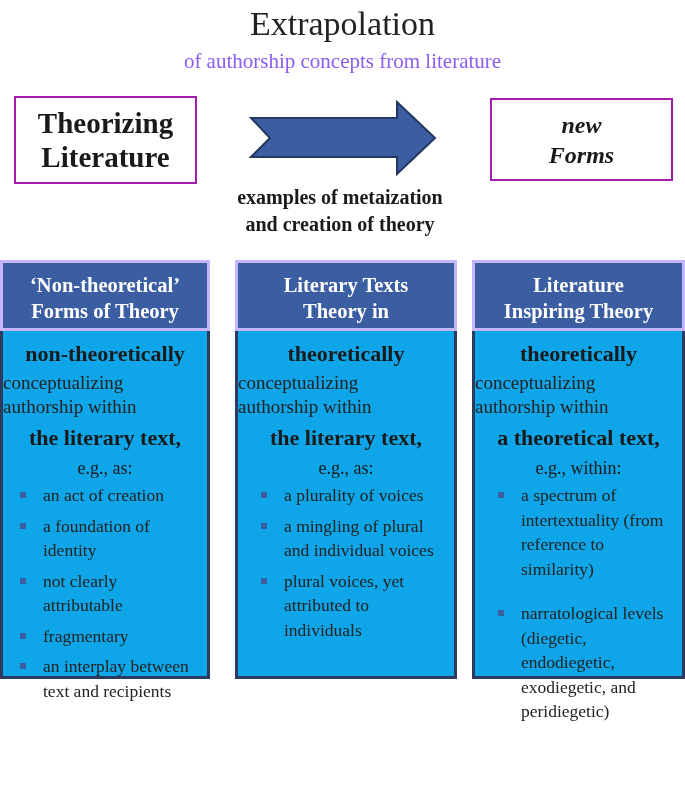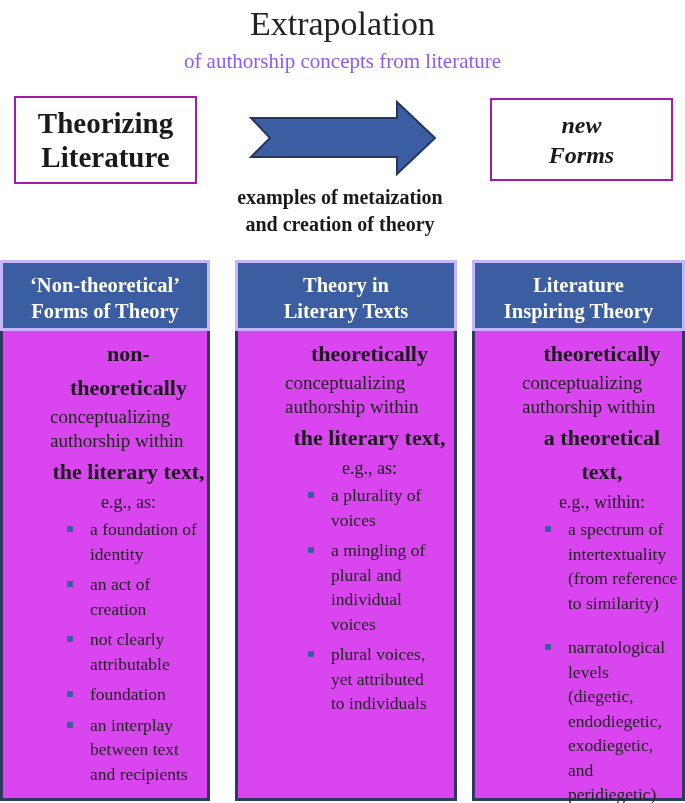--- a/index.html
+++ b/index.html
@@ -14,22 +14,22 @@
             font-weight:bold; box-sizing:border-box; }
   .box-left { left:14px; top:96px; width:183px; height:88px; font-size:29px; line-height:34px; }
   .box-right { left:490px; top:98px; width:183px; height:83px; font-size:24px; line-height:30px;font-style:italic; }
   .arrow { position:absolute; left:249px; top:100px; width:190px; height:76px; }
   .caption { position:absolute; left:160px; width:360px; top:184px; text-align:center;
              font-size:20px; line-height:27px; font-weight:bold; }
   .col { position:absolute; top:260px; height:541px; box-sizing:border-box; }
   .col-head { background:#3a5ea1; color:#fff; font-weight:bold; text-align:center;
               font-size:20.5px; line-height:26px; height:71px; box-sizing:border-box;
               padding-top:9px; border:3px solid #c4b5fd; }
-  .col-body { background:#d946ef; border:3px solid #2b3a5e; border-top:none;
-              height:470px; box-sizing:border-box; padding-top:6px;padding-left:47px; }
+  .col-body { background:#0ea5e9; border:3px solid #2b3a5e; border-top:none;
+              height:348px; box-sizing:border-box; padding-top:6px; }
   .lead { text-align:center; font-weight:bold; font-size:22px; line-height:34px; }
   .plain { text-align:left; font-size:19px; line-height:24px; color:#222; }
   .ctx { text-align:center; font-weight:bold; font-size:22px; line-height:34px; margin-top:2px; }
   .eg { text-align:center; font-size:18px; line-height:26px; margin-bottom:2px; }
   ul.items { list-style:none; margin:0; padding:0 6px 0 12px; }
   ul.items li { position:relative; padding-left:28px; font-size:17.5px; line-height:24.5px;
                 margin-bottom:6px; color:#222; }
   ul.items li .bullet { position:absolute; left:5px; top:9px; width:6px; height:6px; background:#3a5ea1; }
   .col1 { left:0; width:210px; }
   .col2 { left:235px; width:222px; }
@@ -69,33 +69,33 @@
     <div>‘Non-theoretical’</div>
     <div>Forms of Theory</div>
   </div>
   <div class="col-body">
     <div class="lead">non-theoretically</div>
     <div class="plain">conceptualizing</div>
     <div class="plain">authorship within</div>
     <div class="ctx">the literary text,</div>
     <div class="eg">e.g., as:</div>
     <ul class="items">
+      <li><span class="bullet"></span><span>an act of creation</span></li>
       <li><span class="bullet"></span><span>a foundation of identity</span></li>
-      <li><span class="bullet"></span><span>an act of creation</span></li>
       <li><span class="bullet"></span><span>not clearly attributable</span></li>
-      <li><span class="bullet"></span><span>foundation</span></li>
+      <li><span class="bullet"></span><span>fragmentary</span></li>
       <li><span class="bullet"></span><span>an interplay between text and recipients</span></li>
     </ul>
   </div>
 </div>
 
 <div class="col col2">
   <div class="col-head">
+    <div>Literary Texts</div>
     <div>Theory in</div>
-    <div>Literary Texts</div>
   </div>
   <div class="col-body">
     <div class="lead">theoretically</div>
     <div class="plain">conceptualizing</div>
     <div class="plain">authorship within</div>
     <div class="ctx">the literary text,</div>
     <div class="eg">e.g., as:</div>
     <ul class="items" style="padding-left:18px; padding-right:18px;">
       <li><span class="bullet"></span><span>a plurality of voices</span></li>
       <li><span class="bullet"></span><span>a mingling of plural and individual voices</span></li>

